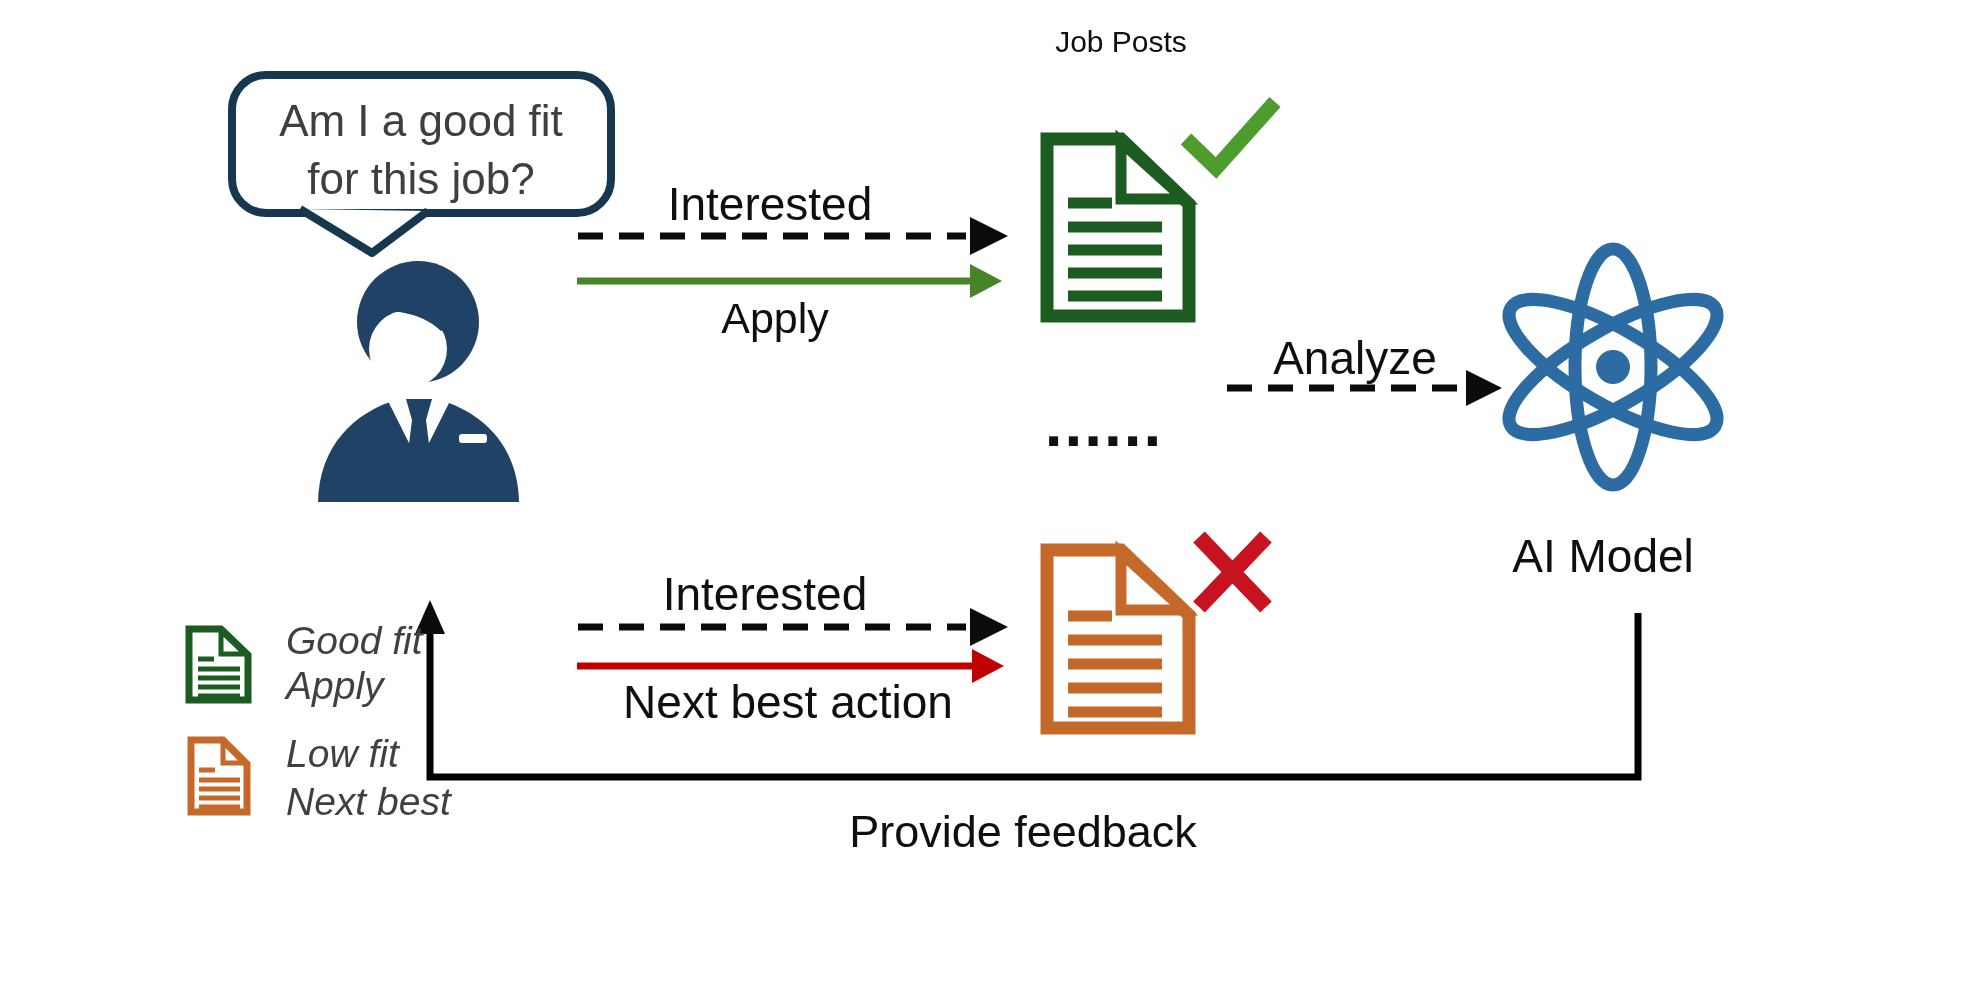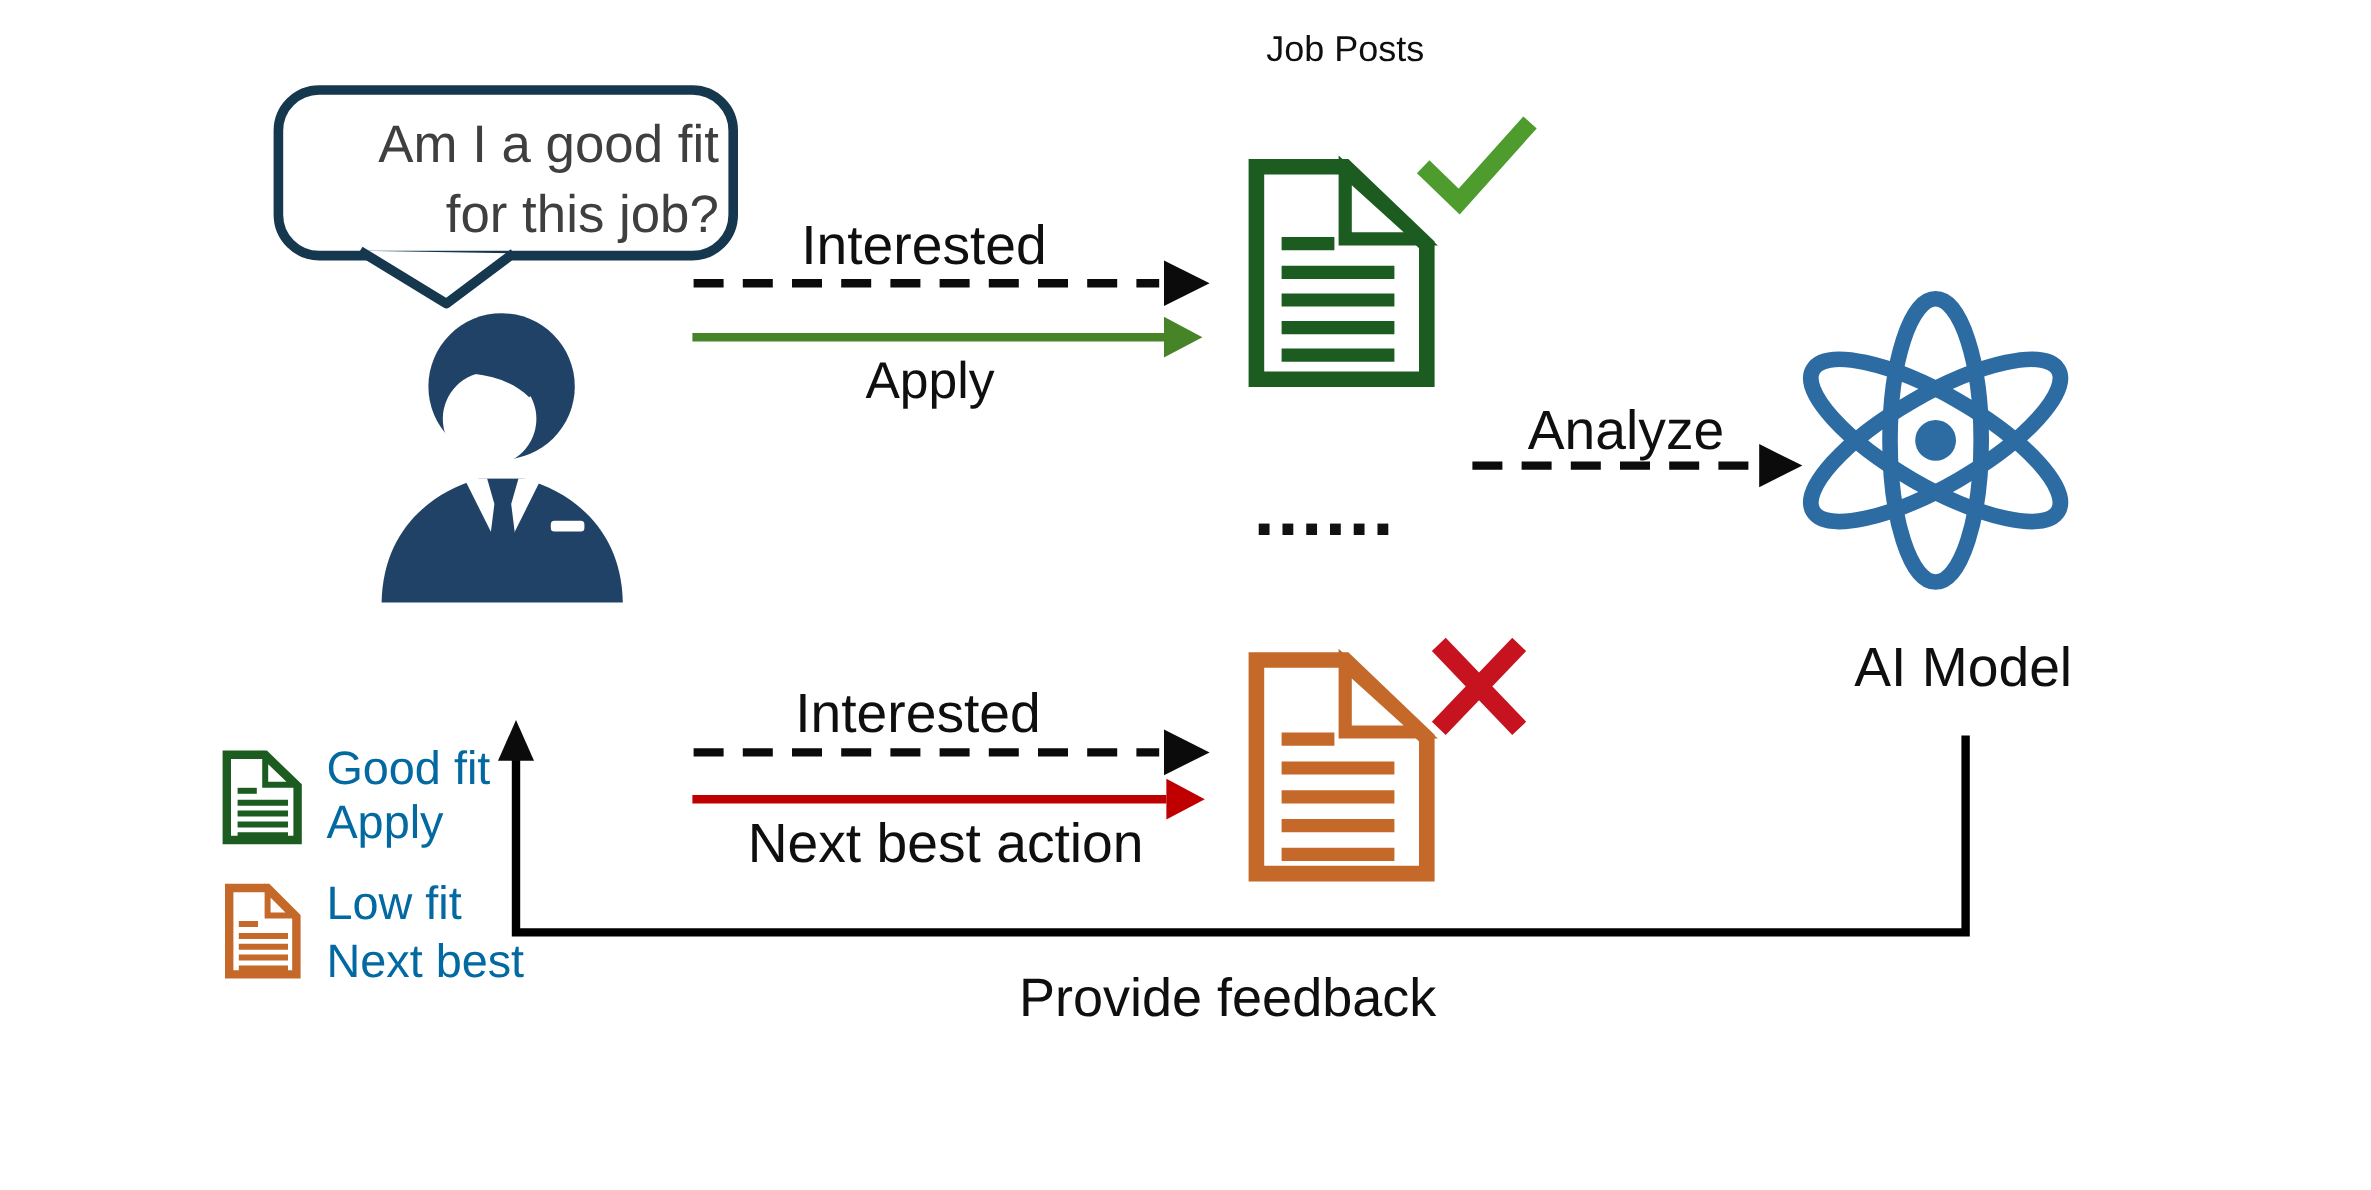--- a/index.html
+++ b/index.html
@@ -13,26 +13,26 @@
     position:relative;width:1976px;height:992px;background:#fff;overflow:hidden;
     font-family:"Liberation Sans", sans-serif;color:var(--text-dark);
   }
   .stage svg{position:absolute;left:0;top:0;}
   .lbl{position:absolute;text-align:center;white-space:nowrap;color:var(--text-dark);}
   .t47{font-size:30px;line-height:1.05;}
   .t46{font-size:46px;line-height:1.05;}
   .t45{font-size:45px;line-height:1.05;}
   .t43{font-size:43px;line-height:1.05;}
   .t42{font-size:46px;line-height:1.05;}
-  .bubble-text{position:absolute;left:243px;top:92px;width:356px;text-align:right;
+  .bubble-text{position:absolute;left:243px;top:92px;width:356px;text-align:center;
     font-size:44px;line-height:58px;color:var(--bubble-text);}
   .dots{position:absolute;left:1042px;top:392px;width:124px;text-align:center;
     font-size:64px;font-weight:bold;letter-spacing:2px;line-height:64px;color:#111;}
-  .legend-text{position:absolute;left:272px;text-align:left;
-    font-size:39px;color:#0369a1;}
+  .legend-text{position:absolute;left:286px;text-align:left;font-style:italic;
+    font-size:39px;color:#404040;}
   .lh45 div{line-height:45px;}
   .lh48 div{line-height:48px;}
   
   .bubble{fill:#fff;stroke:var(--bubble-border);stroke-width:8;}
   .f-navy{fill:var(--navy);}
   .f-white{fill:#fff;}
   .doc{fill:#fff;stroke-linejoin:miter;}
   .doc-green{stroke:var(--dark-green);}
   .doc-orange{stroke:var(--orange);}
   .doc-line{fill:none;}
@@ -166,21 +166,21 @@
   <div class="bubble-text">
     <div>Am I a good fit</div>
     <div>for this job?</div>
   </div>
 
   <div class="lbl t42" style="left:620px;top:180px;width:300px;">Interested</div>
   <div class="lbl t43" style="left:625px;top:296px;width:300px;">Apply</div>
   <div class="lbl t42" style="left:1205px;top:334px;width:300px;">Analyze</div>
   <div class="lbl t42" style="left:615px;top:570px;width:300px;">Interested</div>
   <div class="lbl t42" style="left:613px;top:678px;width:350px;">Next best action</div>
-  <div class="lbl t46" style="left:1486px;top:532px;width:300px;text-align:center;">AI Model</div>
+  <div class="lbl t46" style="left:1453px;top:532px;width:300px;text-align:center;">AI Model</div>
   <div class="lbl t45" style="left:847px;top:808px;width:352px;">Provide feedback</div>
 
   <div class="dots">......</div>
 
   <div class="legend-text lh45" style="top:618px;">
     <div>Good fit</div>
     <div>Apply</div>
   </div>
 
   <div class="legend-text lh48" style="top:730px;">

